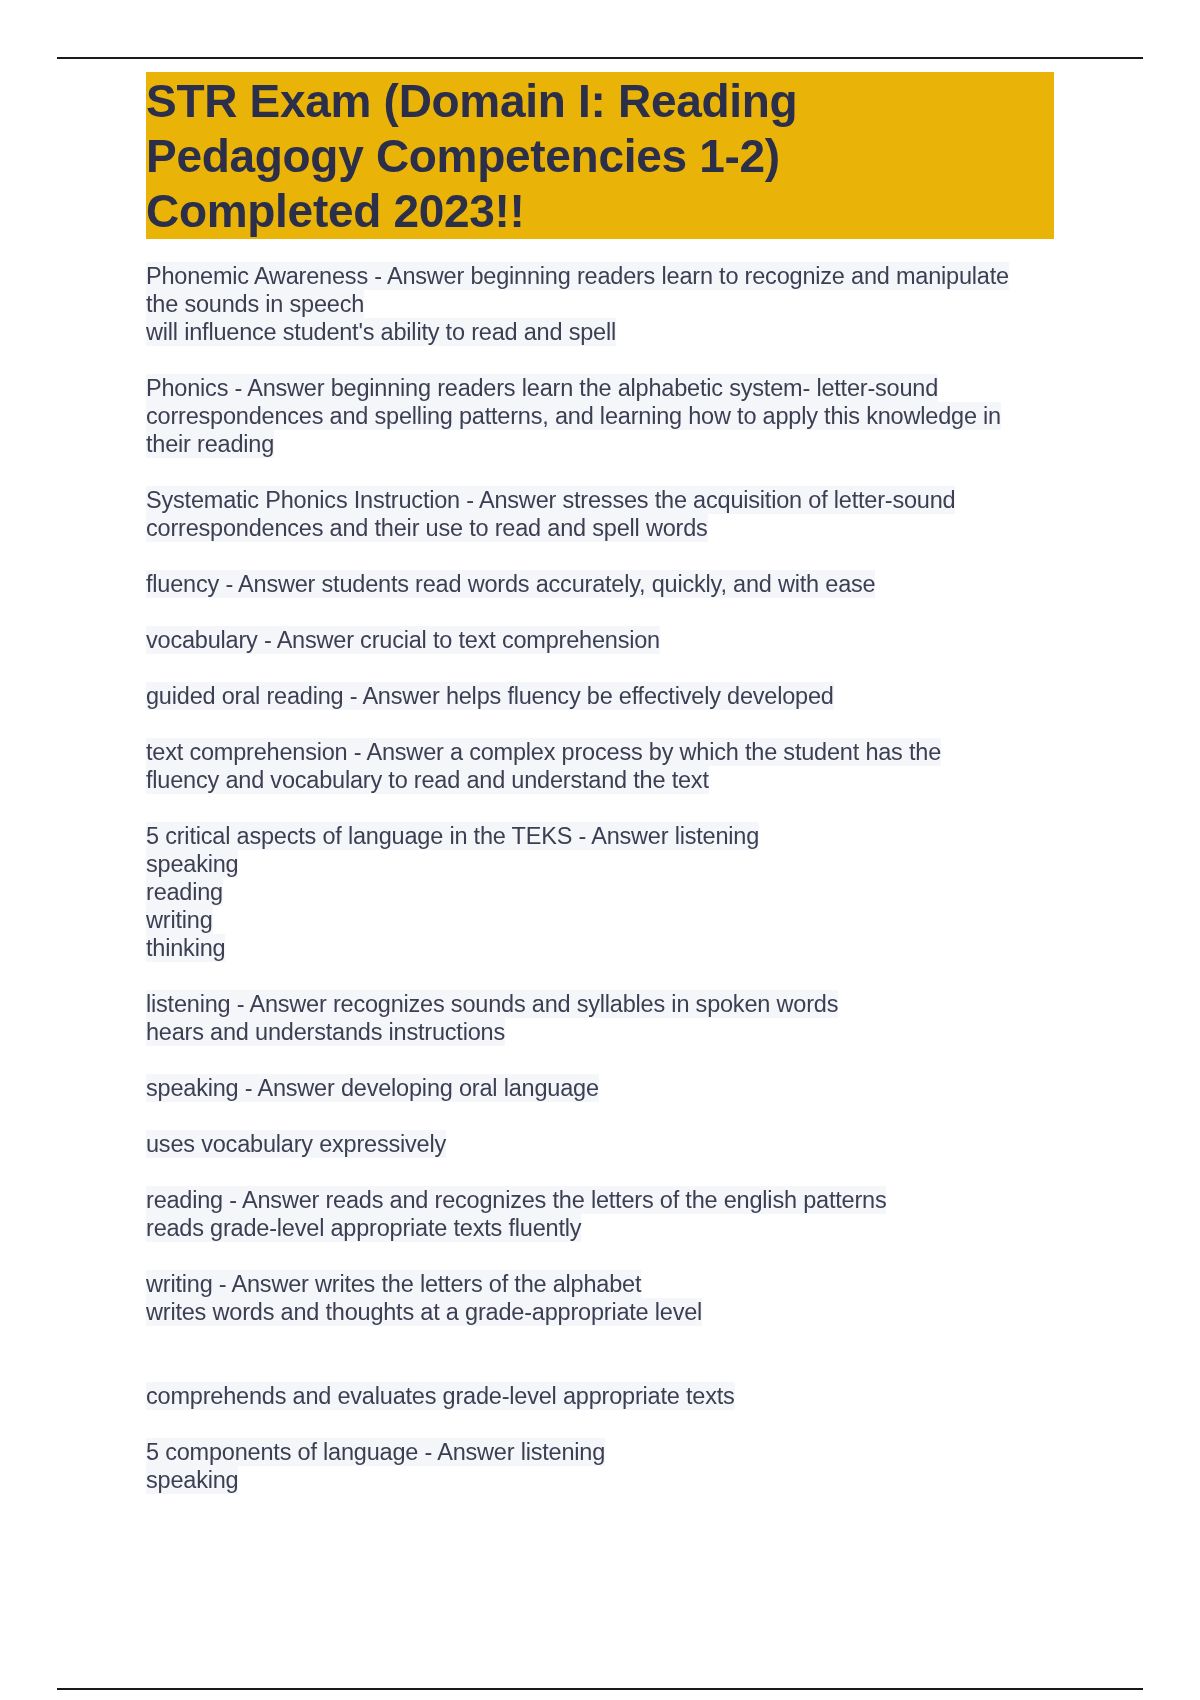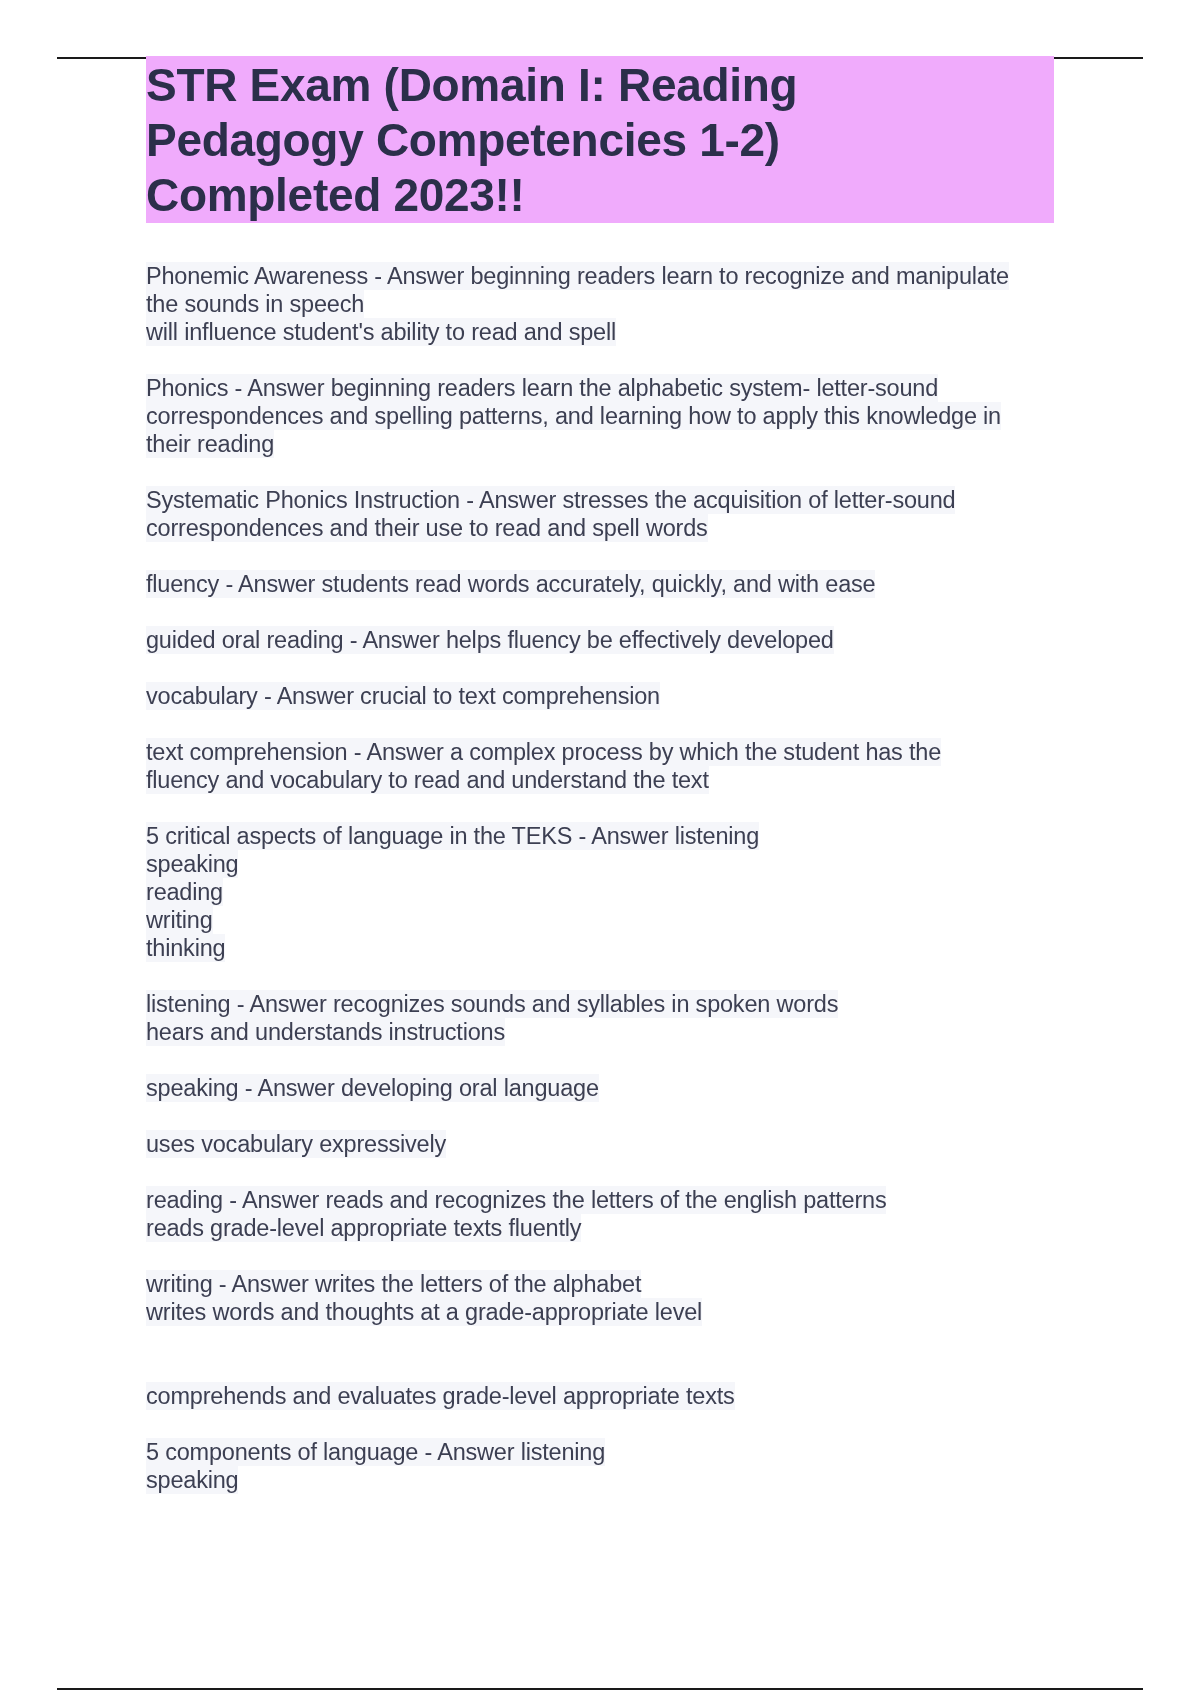--- a/index.html
+++ b/index.html
@@ -1,20 +1,20 @@
 <!DOCTYPE html>
 <html><head>
 <meta charset="utf-8">
 <style>
   html, body { margin:0; padding:0; background:#ffffff; }
   body { width:1200px; height:1700px; position:relative; overflow:hidden; font-family:"Liberation Sans", sans-serif; }
   .rule { position:absolute; left:57px; width:1086px; height:2px; background:#1a1a1a; }
   .rule.top { top:57px; }
   .rule.bottom { top:1688px; }
-  .title-box { position:absolute; left:146px; top:56px; width:908px; height:167px; background:#f0abfc; }
+  .title-box { position:absolute; left:146px; top:72px; width:908px; height:167px; background:#eab308; }
   .title { margin:0; padding:2px 0 0 0; font-size:46px; line-height:55px; font-weight:bold; color:#2b2f4a; letter-spacing:-0.3px; }
   .content { position:absolute; left:146px; top:262px; width:920px; }
   .qa { margin:0 0 28px 0; font-size:23.5px; line-height:28px; color:#3c3f52; }
   .qa .line { display:inline-block; background:#f5f6fa; white-space:nowrap; letter-spacing:-0.2px; }
 </style>
 </head>
 <body>
 
 <div class="rule top"></div>
 
@@ -24,22 +24,22 @@
     <span>Pedagogy Competencies 1-2)</span><br>
     <span>Completed 2023!!</span>
   </h1>
 </div>
 
 <div class="content" id="qa-list">
     <p class="qa"><span class="line">Phonemic Awareness - Answer beginning readers learn to recognize and manipulate</span><br><span class="line">the sounds in speech</span><br><span class="line">will influence student's ability to read and spell</span></p>
     <p class="qa"><span class="line">Phonics - Answer beginning readers learn the alphabetic system- letter-sound</span><br><span class="line">correspondences and spelling patterns, and learning how to apply this knowledge in</span><br><span class="line">their reading</span></p>
     <p class="qa"><span class="line">Systematic Phonics Instruction - Answer stresses the acquisition of letter-sound</span><br><span class="line">correspondences and their use to read and spell words</span></p>
     <p class="qa"><span class="line">fluency - Answer students read words accurately, quickly, and with ease</span></p>
+    <p class="qa"><span class="line">vocabulary - Answer crucial to text comprehension</span></p>
     <p class="qa"><span class="line">guided oral reading - Answer helps fluency be effectively developed</span></p>
-    <p class="qa"><span class="line">vocabulary - Answer crucial to text comprehension</span></p>
     <p class="qa"><span class="line">text comprehension - Answer a complex process by which the student has the</span><br><span class="line">fluency and vocabulary to read and understand the text</span></p>
     <p class="qa"><span class="line">5 critical aspects of language in the TEKS - Answer listening</span><br><span class="line">speaking</span><br><span class="line">reading</span><br><span class="line">writing</span><br><span class="line">thinking</span></p>
     <p class="qa"><span class="line">listening - Answer recognizes sounds and syllables in spoken words</span><br><span class="line">hears and understands instructions</span></p>
     <p class="qa"><span class="line">speaking - Answer developing oral language</span><br><br><span class="line">uses vocabulary expressively</span></p>
     <p class="qa"><span class="line">reading - Answer reads and recognizes the letters of the english patterns</span><br><span class="line">reads grade-level appropriate texts fluently</span></p>
     <p class="qa"><span class="line">writing - Answer writes the letters of the alphabet</span><br><span class="line">writes words and thoughts at a grade-appropriate level</span></p>
     <p class="qa"><br><span class="line">comprehends and evaluates grade-level appropriate texts</span></p>
     <p class="qa"><span class="line">5 components of language - Answer listening</span><br><span class="line">speaking</span></p>
   </div>
 

